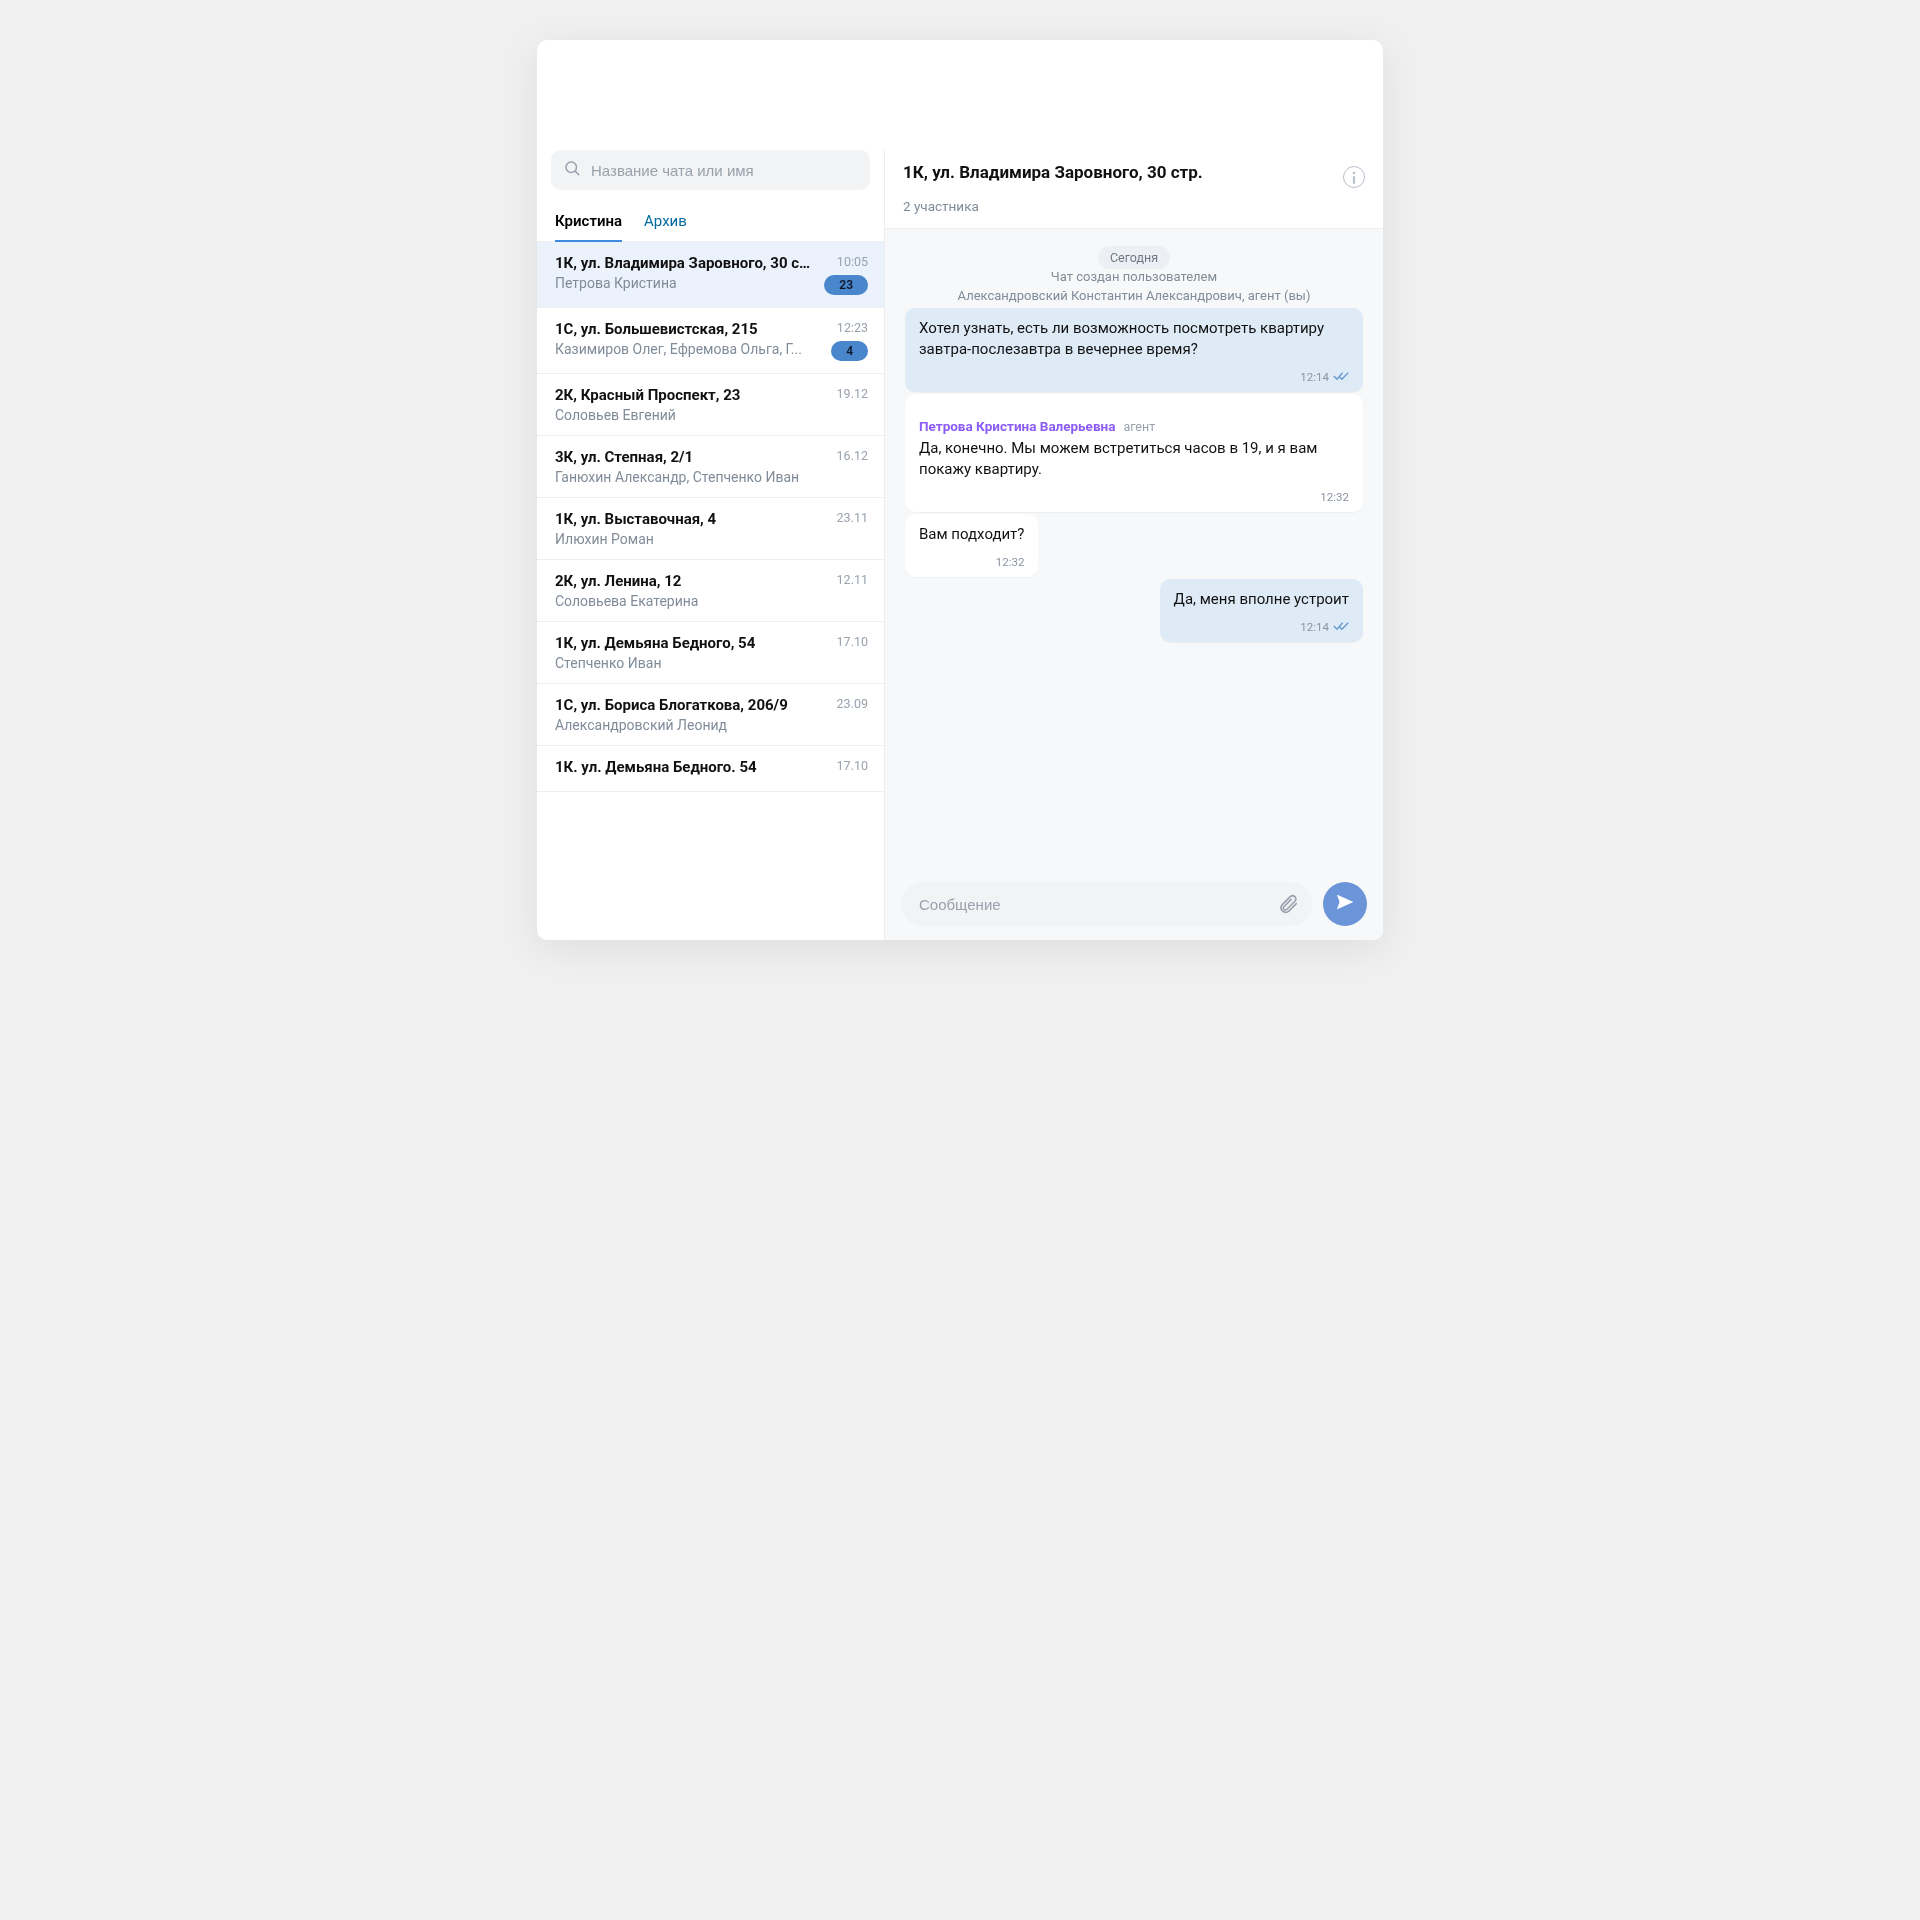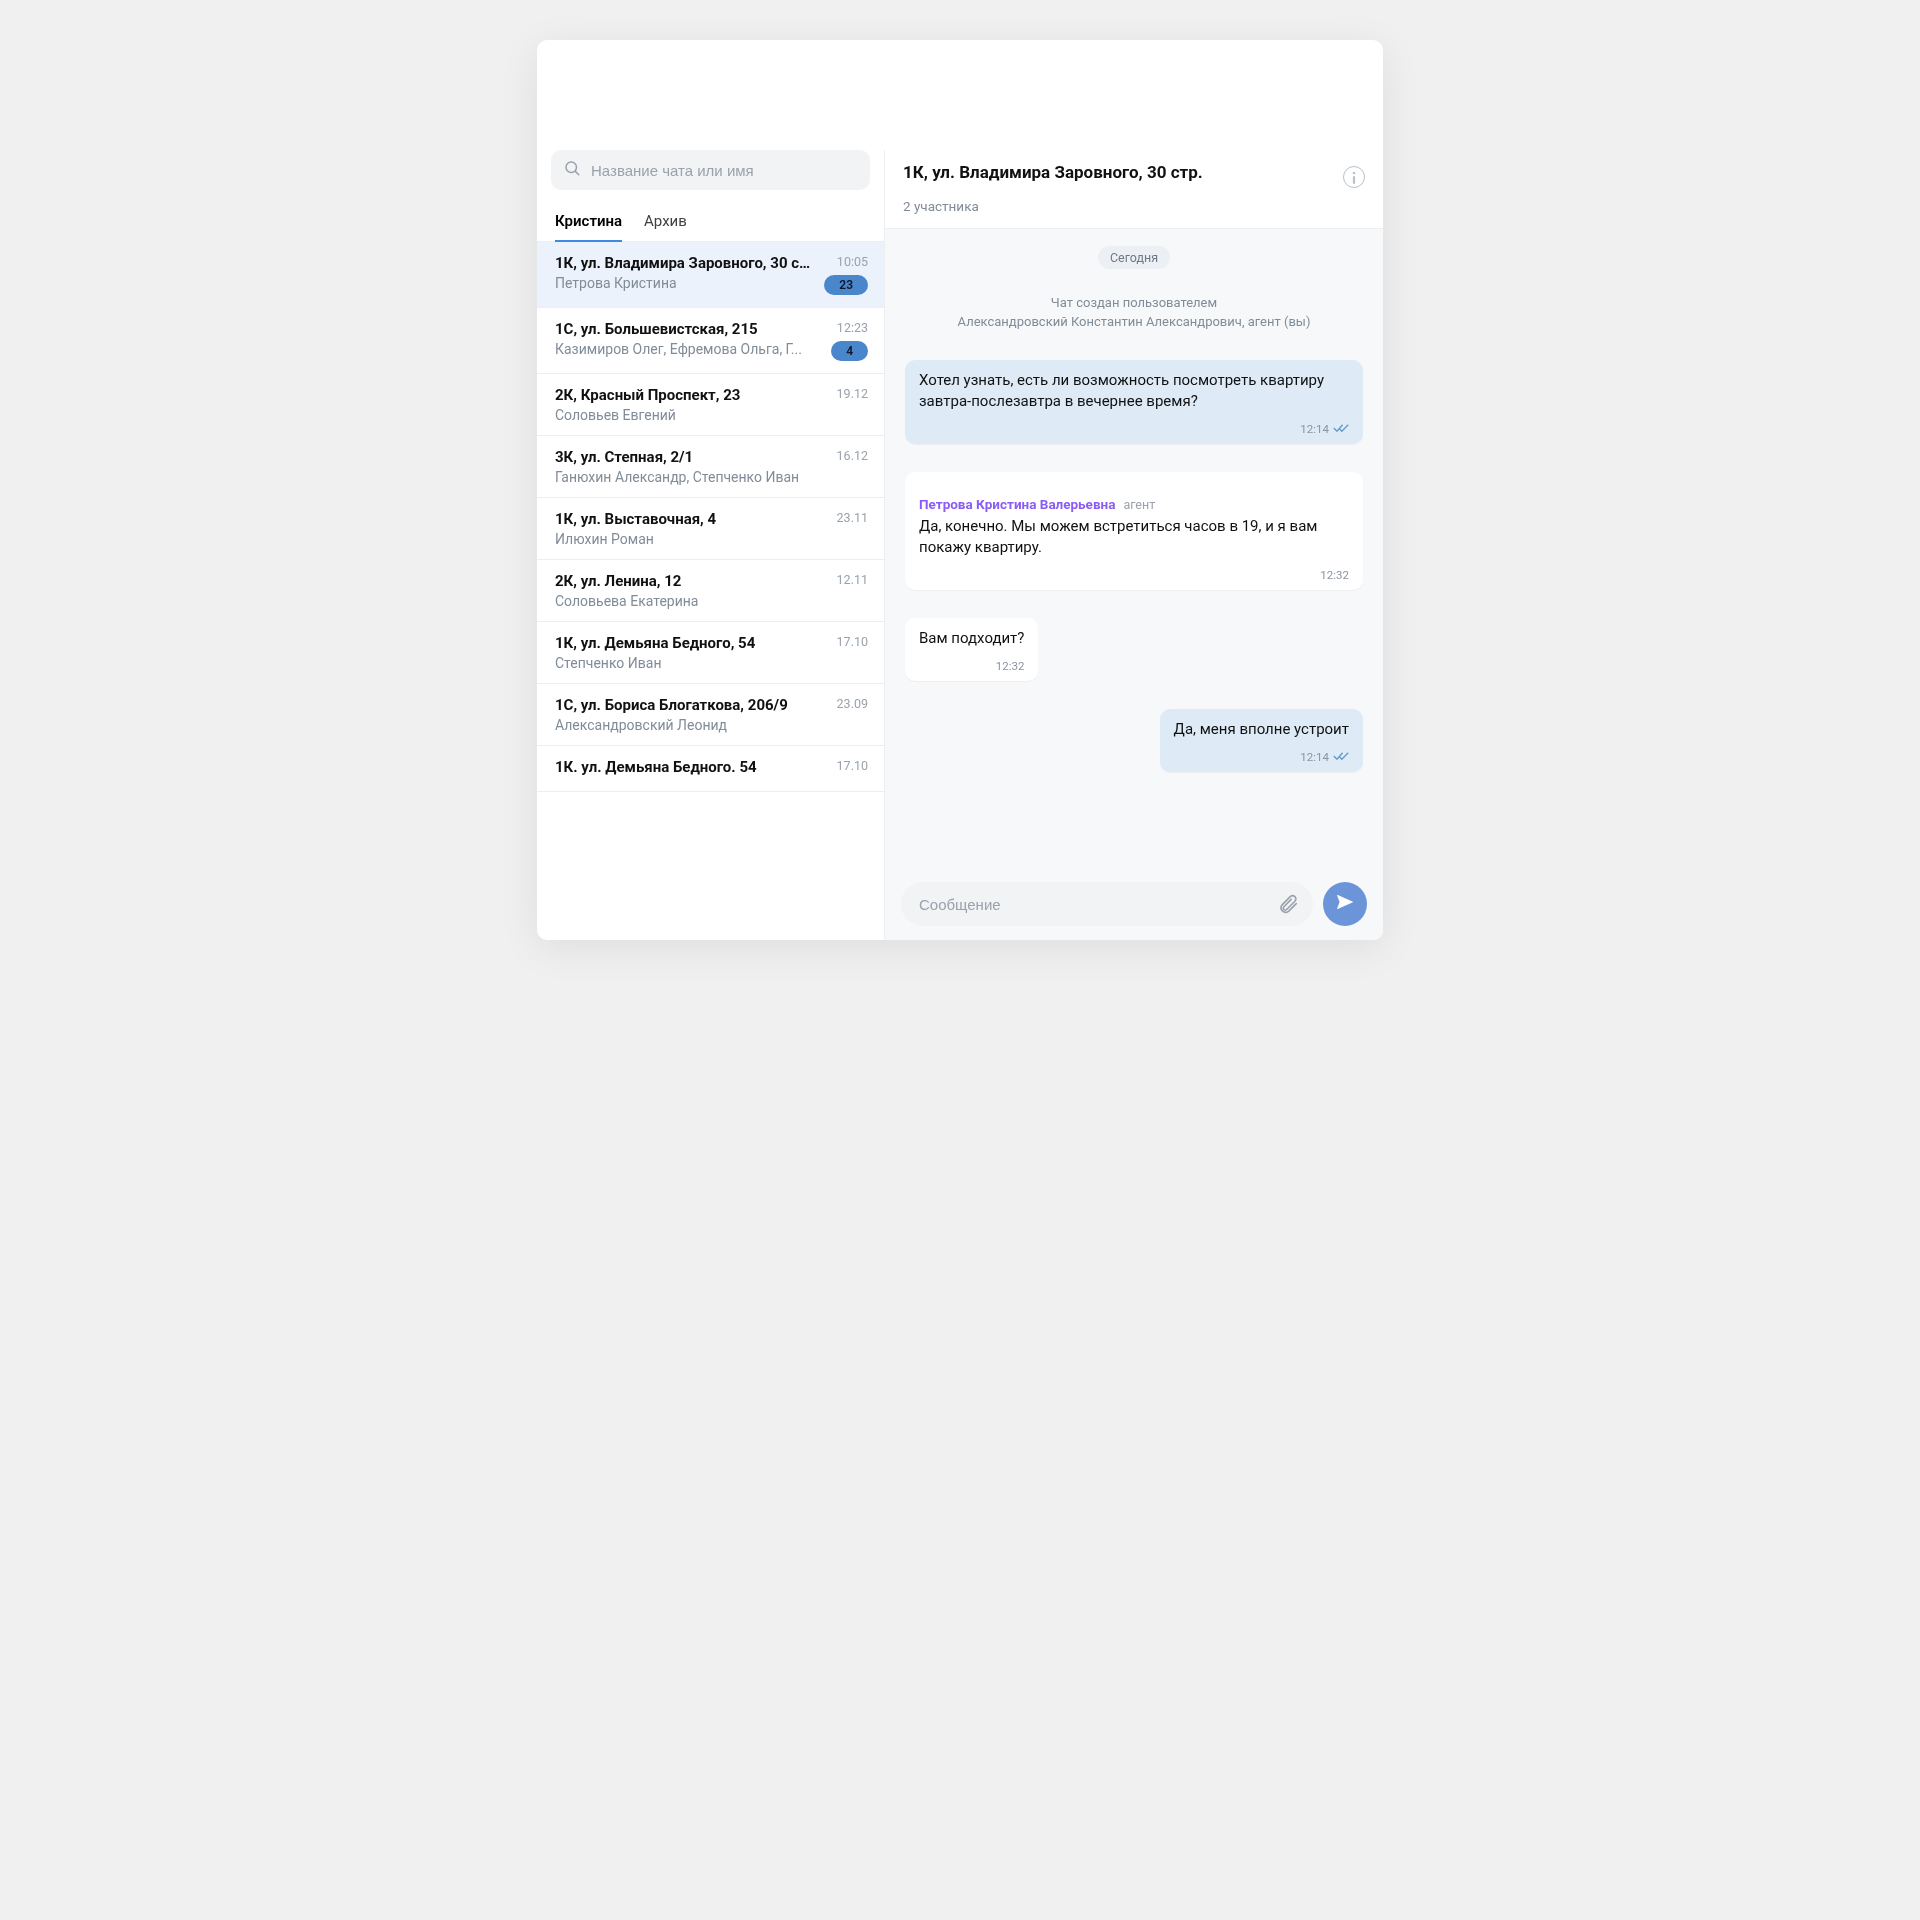--- a/index.html
+++ b/index.html
@@ -52,21 +52,21 @@
   .search input::placeholder { color: #99a2ad; }
 
   .tabs {
     display: flex; gap: 22px;
     padding: 6px 18px 0 18px;
     border-bottom: 1px solid #edeef0;
   }
   .tab {
     padding: 6px 0 10px 0;
     font-size: 15px;
-    color: #404040;
+    color: #0369a1;
     cursor: pointer;
     border-bottom: 2px solid transparent;
     margin-bottom: -1px;
   }
   .tab.active {
     color: #000;
     font-weight: 600;
     border-bottom-color: #3f8ae0;
   }
 
@@ -123,21 +123,21 @@
     width: 22px; height: 22px; flex: 0 0 auto;
     border: 1.6px solid #b8c1cc; border-radius: 50%;
     color: #b8c1cc; display: flex; align-items: center; justify-content: center;
     cursor: pointer; margin-top: 4px;
   }
   .info-icon svg { width: 4px; height: 13px; fill: #b8c1cc; }
 
   .messages {
     flex: 1; overflow-y: auto;
     padding: 18px 20px;
-    display: flex; flex-direction: column; gap: 28px;
+    display: flex; flex-direction: column; gap: 2px;
   }
   .date-sep { align-self: center; }
   .date-pill {
     background: #ecf0f4; color: #6f7985;
     font-size: 12.5px; padding: 4px 12px; border-radius: 12px;
   }
   .sys-note { text-align: center; color: #818c99; font-size: 13px; line-height: 1.45; }
 
   .msg-row { display: flex; }
   .msg-row.mine { justify-content: flex-end; }

